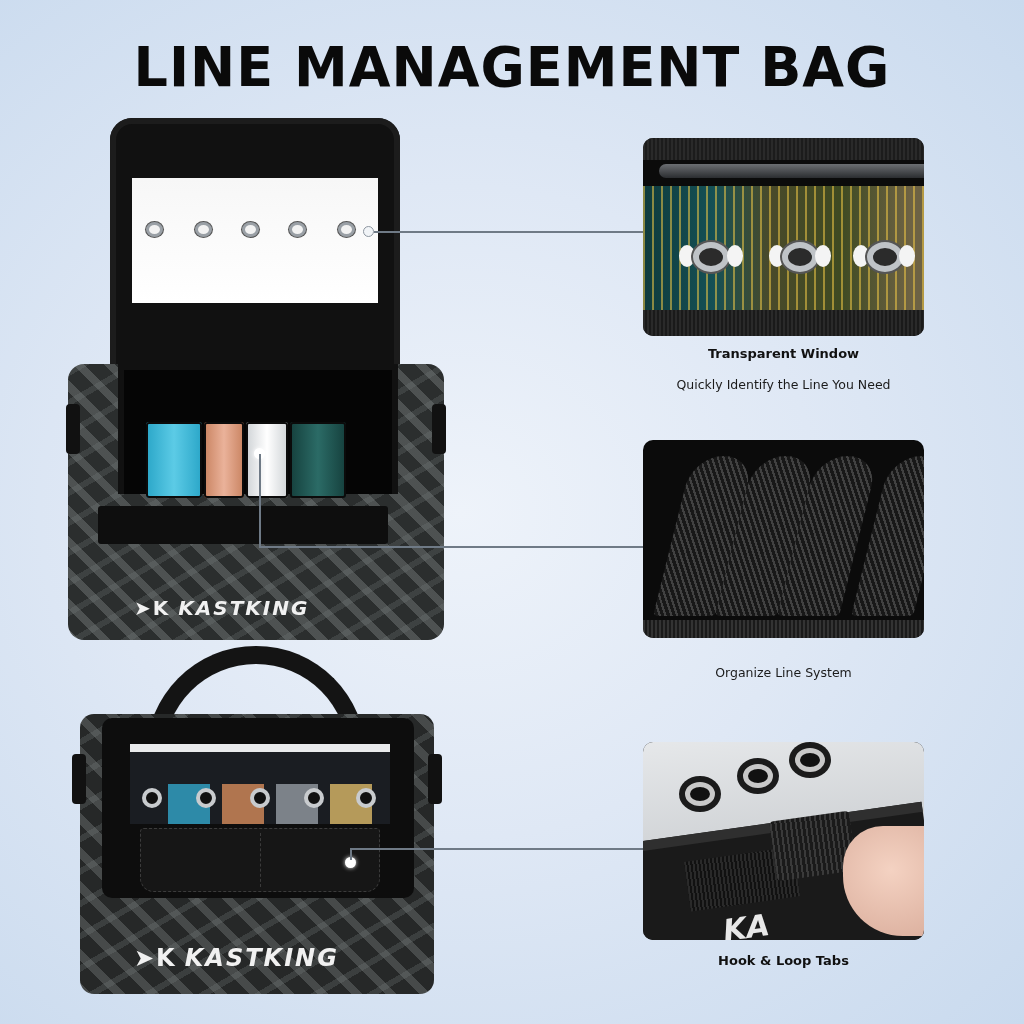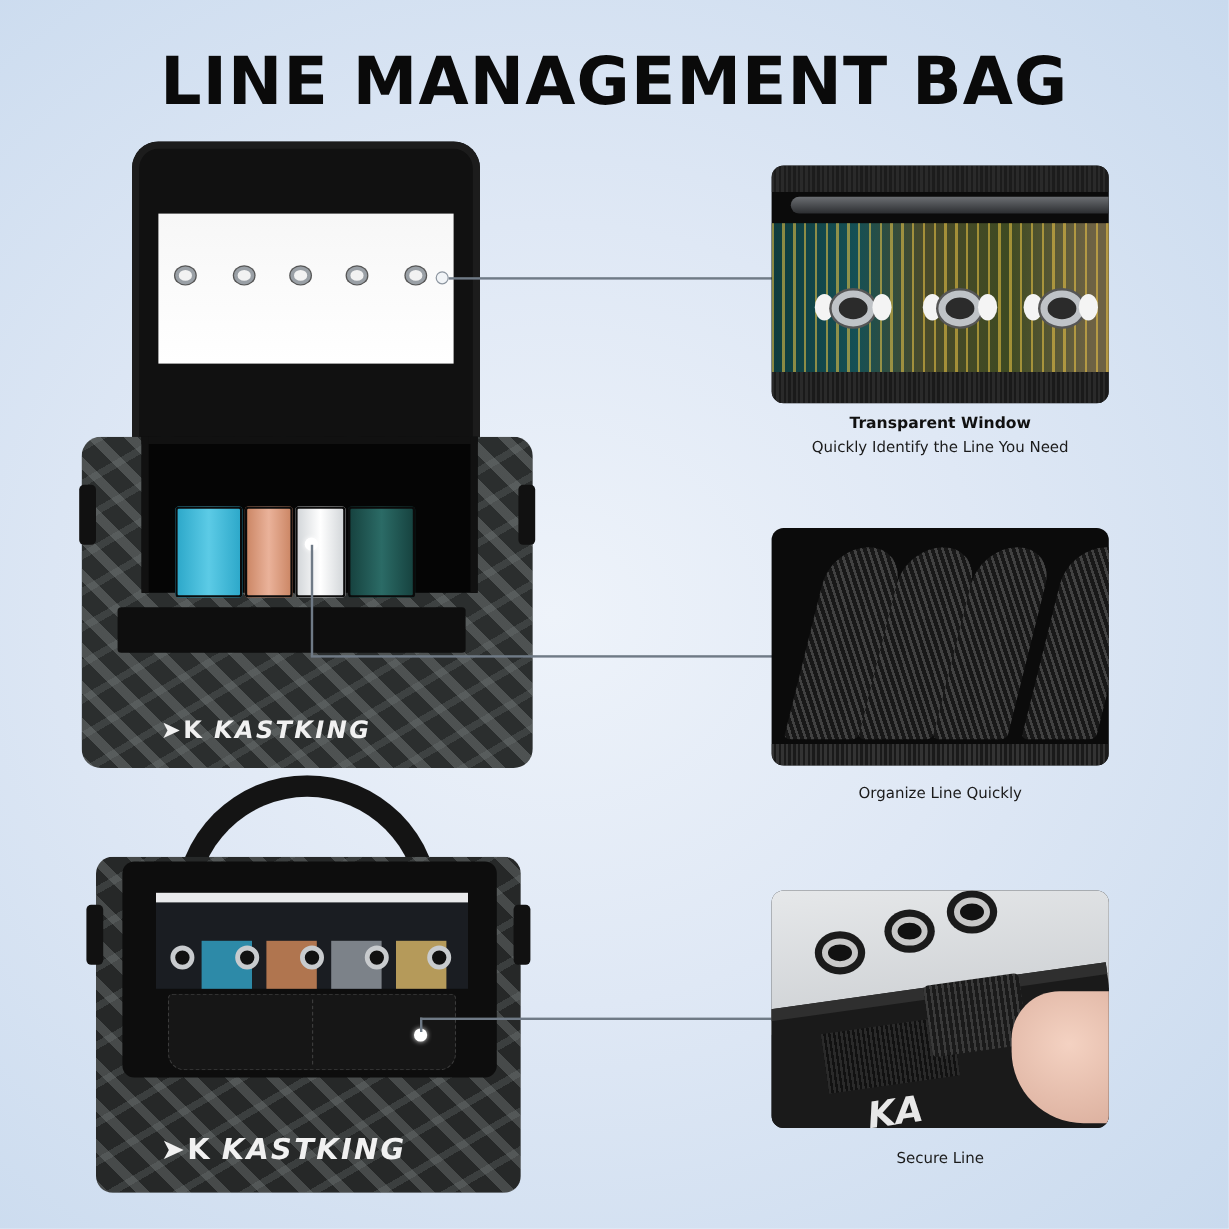--- a/index.html
+++ b/index.html
@@ -147,21 +147,21 @@
   .d3 .clear-top { position:absolute; left:-20px; right:-20px; top:-20px; height:120px; background: linear-gradient(180deg,#e6e8ea,#cfd2d5); transform: rotate(-8deg); }
   .d3 .eyelet3 { position:absolute; width:30px; height:24px; border-radius:50%; border:5px solid #c8c8c8; background:#111; box-shadow: 0 0 0 6px #1b1b1b; }
   .d3 .frame { position:absolute; left:-10px; right:-10px; top:80px; height:160px; background:#1a1a1a; transform: rotate(-8deg); border-top: 10px solid #2f2f2f; }
   .d3 .velcro { position:absolute; left:44px; top:112px; width:110px; height:50px; background: repeating-linear-gradient(90deg,#2a2a2a 0 2px,#111 2px 4px); transform: rotate(-8deg); }
   .d3 .tab { position:absolute; left:130px; top:74px; width:80px; height:60px; background: repeating-linear-gradient(90deg,#3a3a3a 0 2px,#1a1a1a 2px 5px); border-radius: 4px; transform: rotate(-8deg); }
   .d3 .hand { position:absolute; left:200px; top:84px; width:120px; height:110px; background: radial-gradient(ellipse at 40% 40%, #f4d2c2, #d6a896); border-radius: 40px 10px 10px 60px; }
   .d3 .logo3 { position:absolute; left:80px; top:168px; color:#e8e8e8; font-family:"DejaVu Sans",sans-serif; font-weight:900; font-style:italic; font-size:30px; transform: rotate(-8deg); }
 
   .caption { position:absolute; left: 643px; width: 281px; text-align:center; color:#111; }
   .caption-title { font-family: "DejaVu Sans", sans-serif; font-weight: 700; font-size: 13px; }
-  .caption-sub { font-family: "DejaVu Sans", sans-serif; font-size: 12.5px; margin-top: 4px; color:#1b1b1b; }
+  .caption-sub { font-family: "DejaVu Sans", sans-serif; font-size: 12.5px; margin-top: 16px; color:#1b1b1b; }
   .c1 { top: 346px; }
   .c2 { top: 649px; }
   .c3 { top: 953px; }
 </style>
 </head>
 <body>
 
 <h1 class="title">LINE MANAGEMENT BAG</h1>
 
 <div class="bag bag1">
@@ -247,29 +247,29 @@
 </div>
 
 <div class="detail d2">
   <span class="divider" style="left:30px;"></span>
   <span class="divider" style="left:92px;"></span>
   <span class="divider" style="left:154px;"></span>
   <span class="divider" style="left:228px;"></span>
   <div class="base"></div>
 </div>
 <div class="caption c2">
-  <div class="caption-sub">Organize Line Quickly</div>
+  <div class="caption-sub">Organize Line System</div>
 </div>
 
 <div class="detail d3">
   <div class="clear-top"></div>
   <span class="eyelet3" style="left:42px; top:40px;"></span>
   <span class="eyelet3" style="left:100px; top:22px;"></span>
   <span class="eyelet3" style="left:152px; top:6px;"></span>
   <div class="frame"></div>
   <div class="velcro"></div>
   <div class="tab"></div>
   <div class="hand"></div>
   <div class="logo3">KA</div>
 </div>
 <div class="caption c3">
-  <div class="caption-sub">Secure Line</div>
+  <div class="caption-title">Hook &amp; Loop Tabs</div>
 </div>
 
 </body></html>

